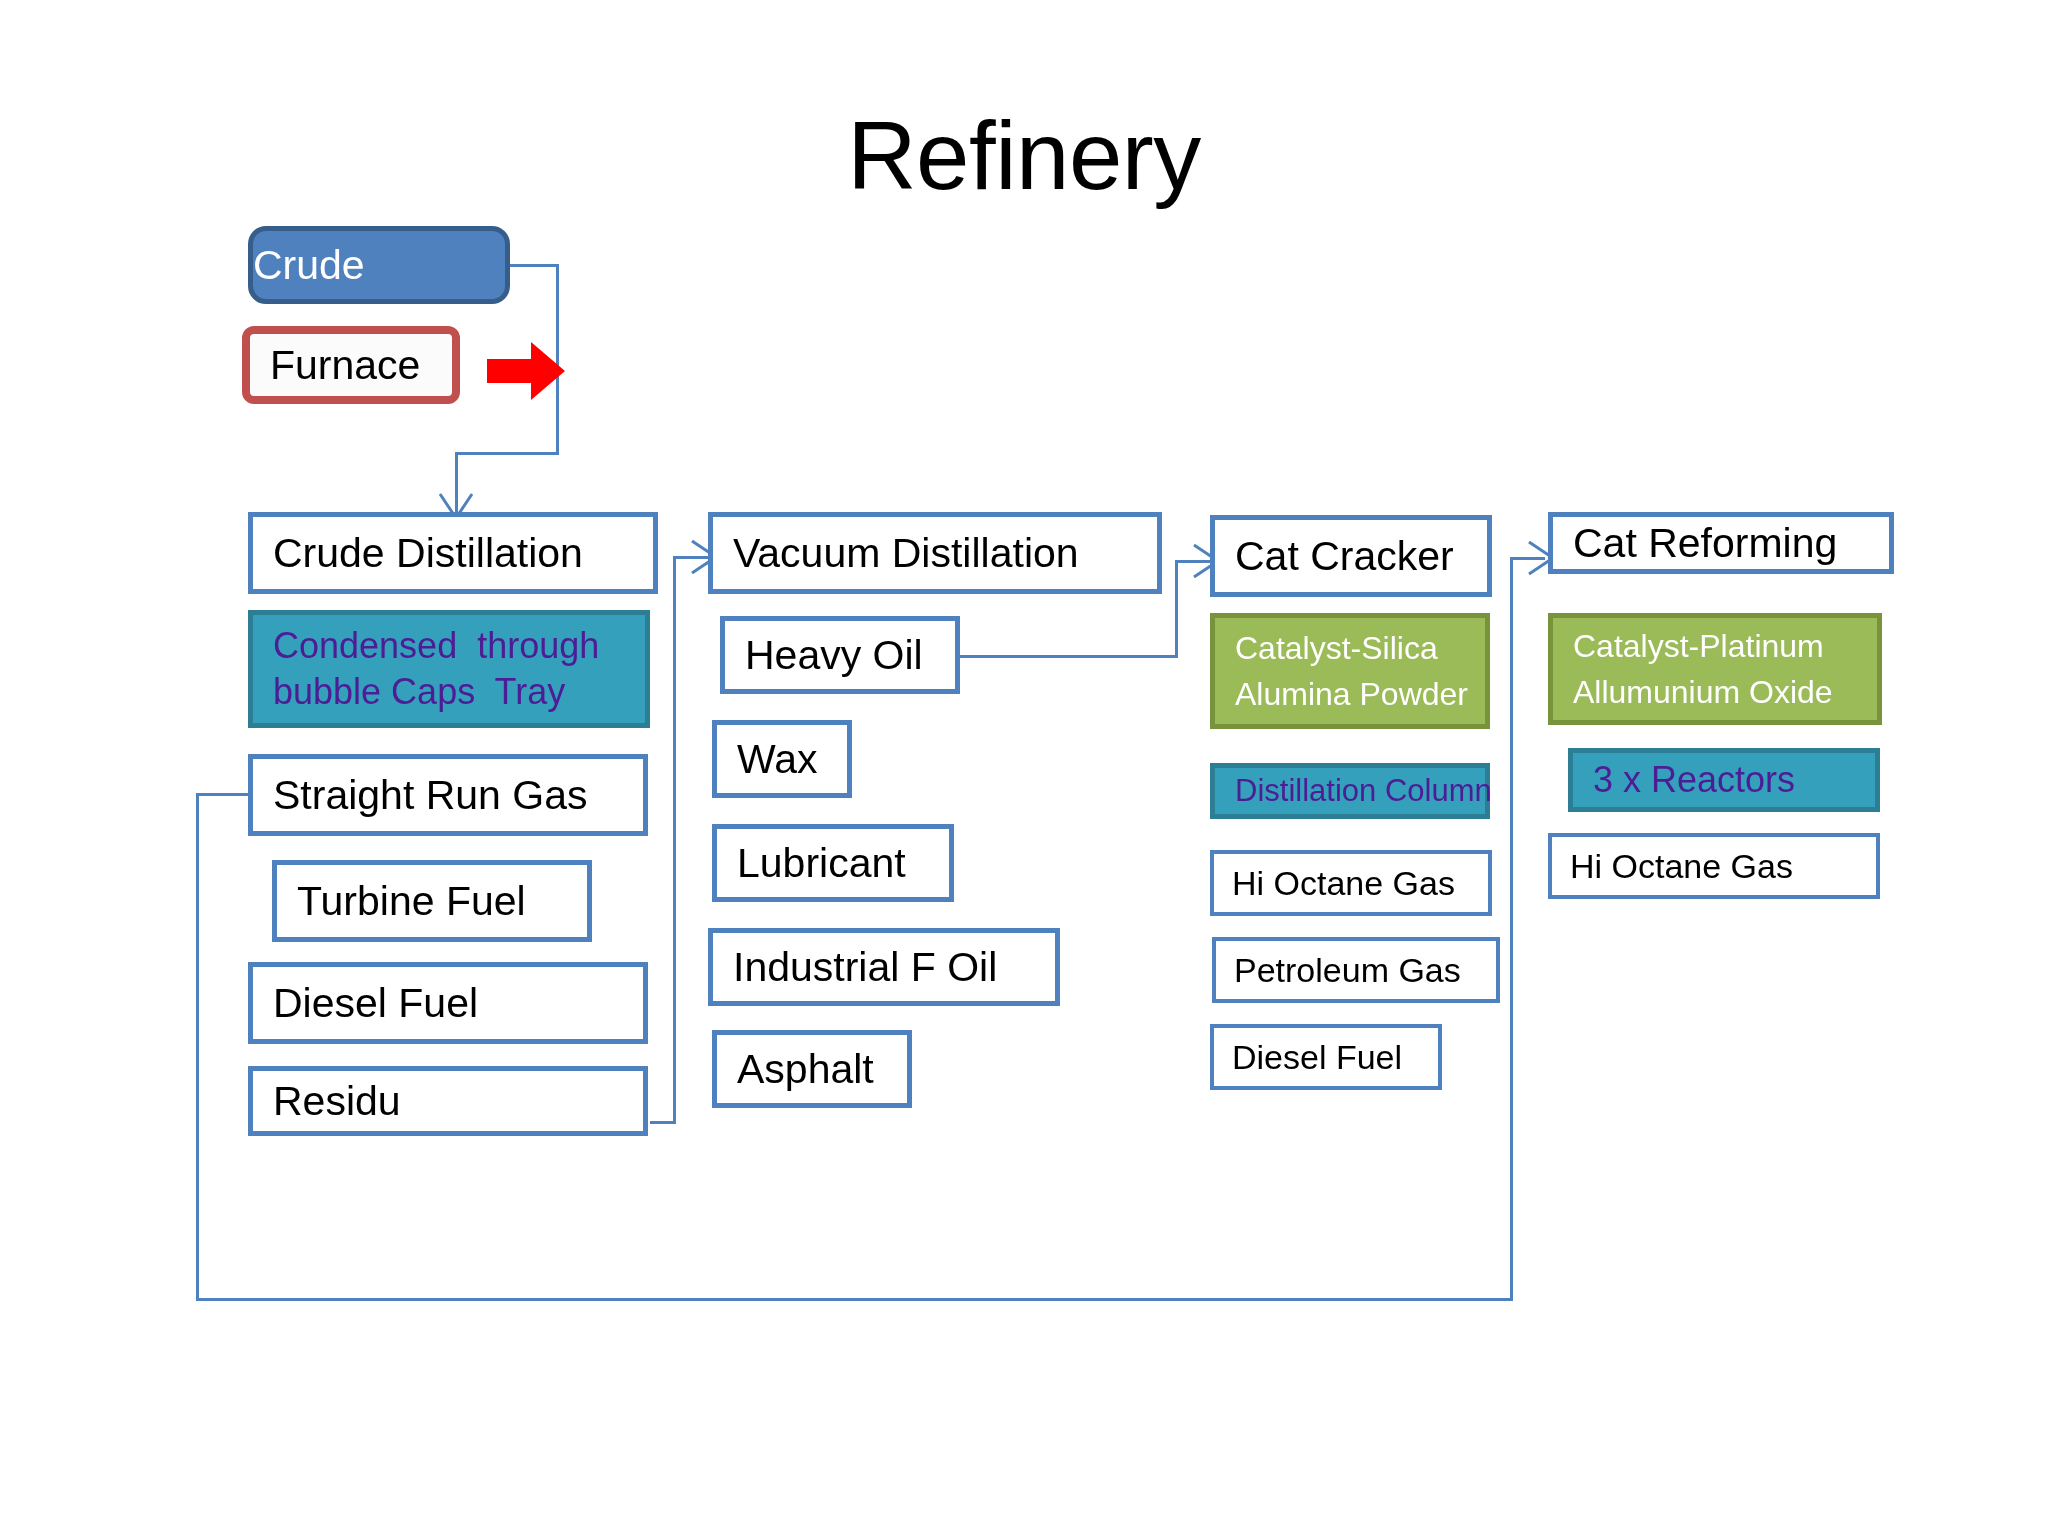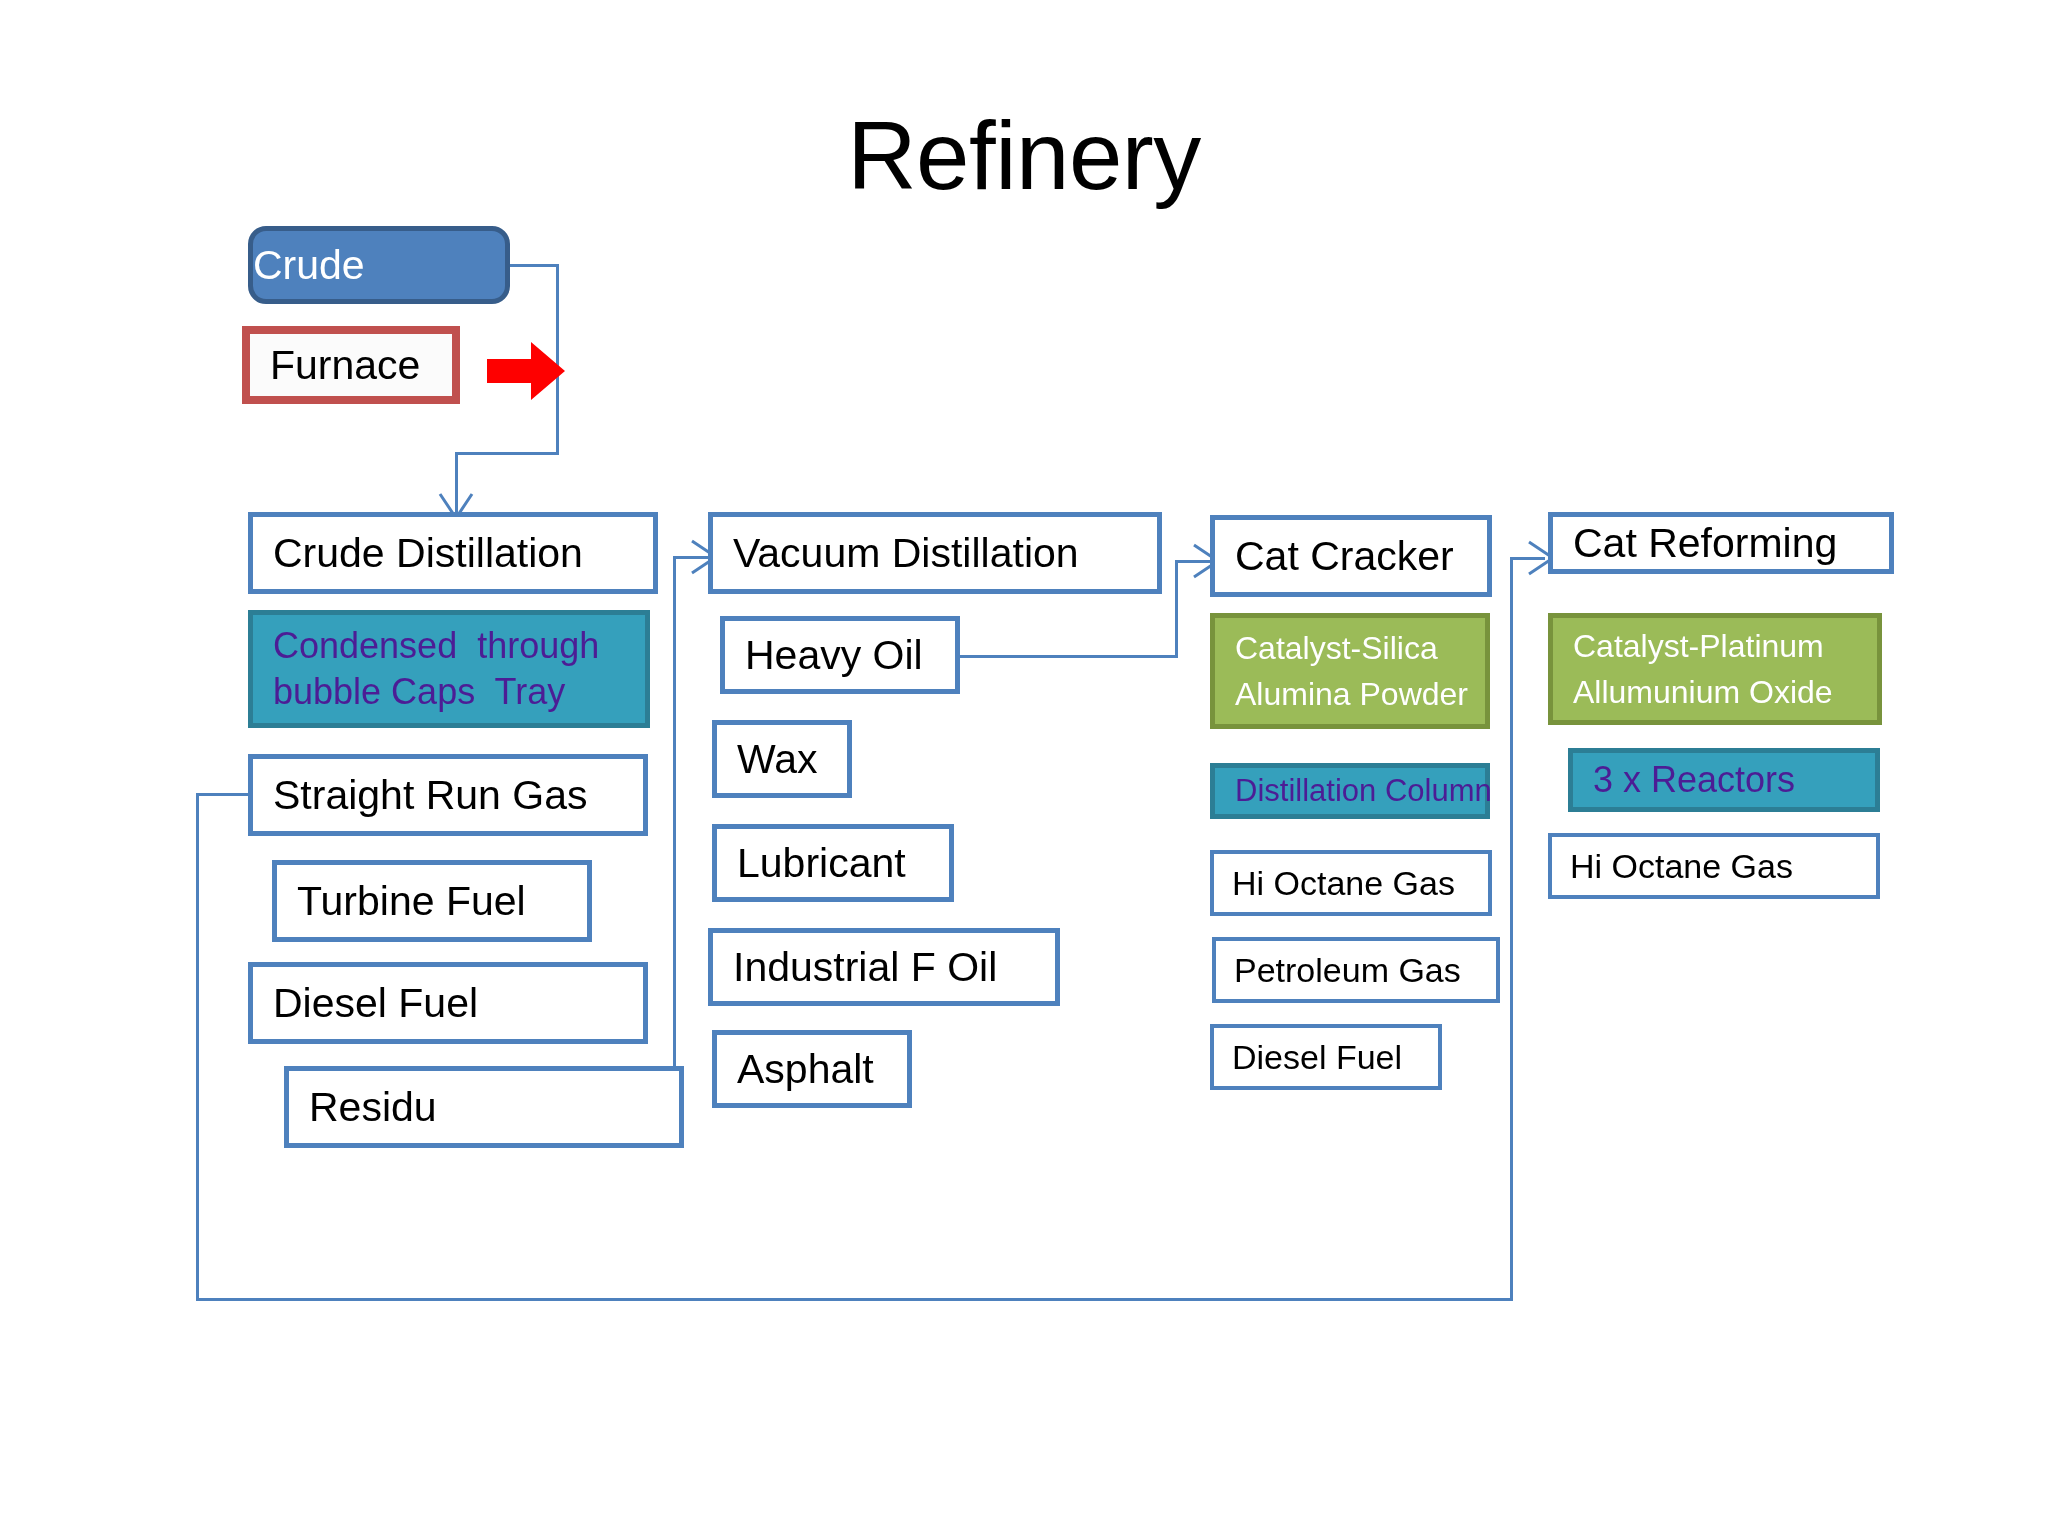--- a/index.html
+++ b/index.html
@@ -149,21 +149,21 @@
   <div class="ln lnv" style="left:1510px; top:557px; height:744px;"></div>
   <div class="ln lnh" style="left:1510px; top:557px; width:35px;"></div>
   <svg class="arrow-svg" style="left:1527px; top:540px;" width="30" height="36">
     <polyline points="2,2 26,18 2,34" fill="none" stroke="#4E81BD" stroke-width="3"></polyline>
   </svg>
 
   <div class="node n-crude" style="left:248px; top:226px; width:262px; height:78px;">
     <span class="lbl">Crude</span>
   </div>
 
-  <div class="node n-furnace" style="left:242px; top:326px; width:218px; height:78px;">
+  <div class="node n-furnace" style="left:242px; top:326px; width:218px; height:78px;border-radius:12px;">
     <span class="lbl">Furnace</span>
   </div>
 
   <svg id="red-arrow" viewBox="0 0 78 62">
     <polygon points="0,19 44,19 44,2 78,31 44,60 44,43 0,43" fill="#FE0000"></polygon>
   </svg>
 
   <div class="node n-white" style="left:248px; top:512px; width:410px; height:82px;">
     <span class="lbl">Crude Distillation</span>
   </div>
@@ -178,21 +178,21 @@
   </div>
 
   <div class="node n-white" style="left:248px; top:860px; width:320px; height:82px;margin-left:24px;">
     <span class="lbl">Turbine Fuel</span>
   </div>
 
   <div class="node n-white" style="left:248px; top:962px; width:400px; height:82px;">
     <span class="lbl">Diesel Fuel</span>
   </div>
 
-  <div class="node n-white" style="left:248px; top:1066px; width:400px; height:82px;margin-left:36px;">
+  <div class="node n-white" style="left:248px; top:1066px; width:400px; height:70px;">
     <span class="lbl">Residu</span>
   </div>
 
   <div class="node n-white" style="left:708px; top:512px; width:454px; height:82px;">
     <span class="lbl">Vacuum Distillation</span>
   </div>
 
   <div class="node n-white" style="left:720px; top:616px; width:240px; height:78px;">
     <span class="lbl">Heavy Oil</span>
   </div>

